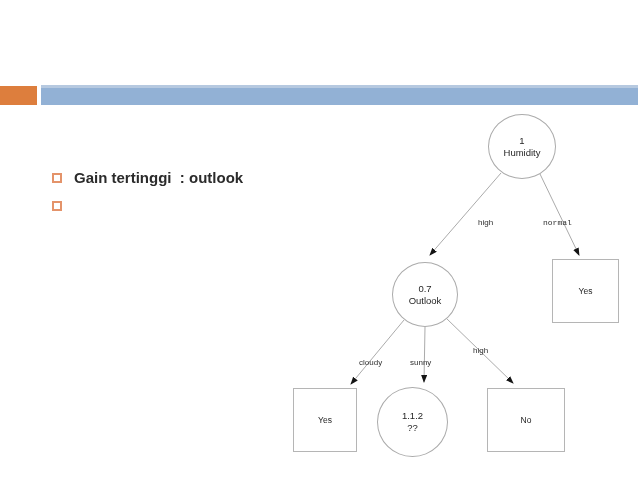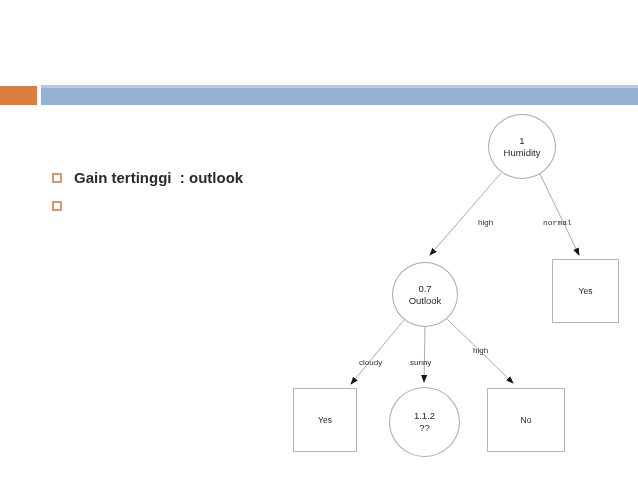--- a/index.html
+++ b/index.html
@@ -43,21 +43,21 @@
   .node {
     position: absolute; display: flex; flex-direction: column;
     align-items: center; justify-content: center; text-align: center;
     background: #ffffff; color: #1f1f1f; box-sizing: border-box;
   }
   .circle { border: 1px solid var(--edge_gray, #ababab); border-radius: 50%; font-size: 9.5px; line-height: 12px; }
   .square { border: 1px solid #b5b5b5; font-size: 8.5px; }
 
   #node-humidity { left: 488px; top: 114px; width: 68px; height: 65px; }
   #node-outlook  { left: 392px; top: 262px; width: 66px; height: 65px; }
-  #node-112      { left: 389px; top: 387px; width: 71px; height: 70px; text-align: right; }
+  #node-112      { left: 377px; top: 387px; width: 71px; height: 70px; text-align: right; }
   #leaf-normal   { left: 552px; top: 259px; width: 67px; height: 64px; }
   #leaf-cloudy   { left: 293px; top: 388px; width: 64px; height: 64px; }
   #leaf-sunny    { left: 487px; top: 388px; width: 78px; height: 64px; }
 
   .edge-label { position: absolute; font-size: 8px; color: #2f2f2f; }
   #label-high   { left: 446px; top: 218px; padding-left: 32px; }
   #label-normal { left: 543px; top: 218px; font-family: Liberation Mono, monospace; }
   #label-cloudy { left: 359px; top: 358px; }
   #label-rainy  { left: 410px; top: 358px; }
   #label-sunny  { left: 473px; top: 346px; }

